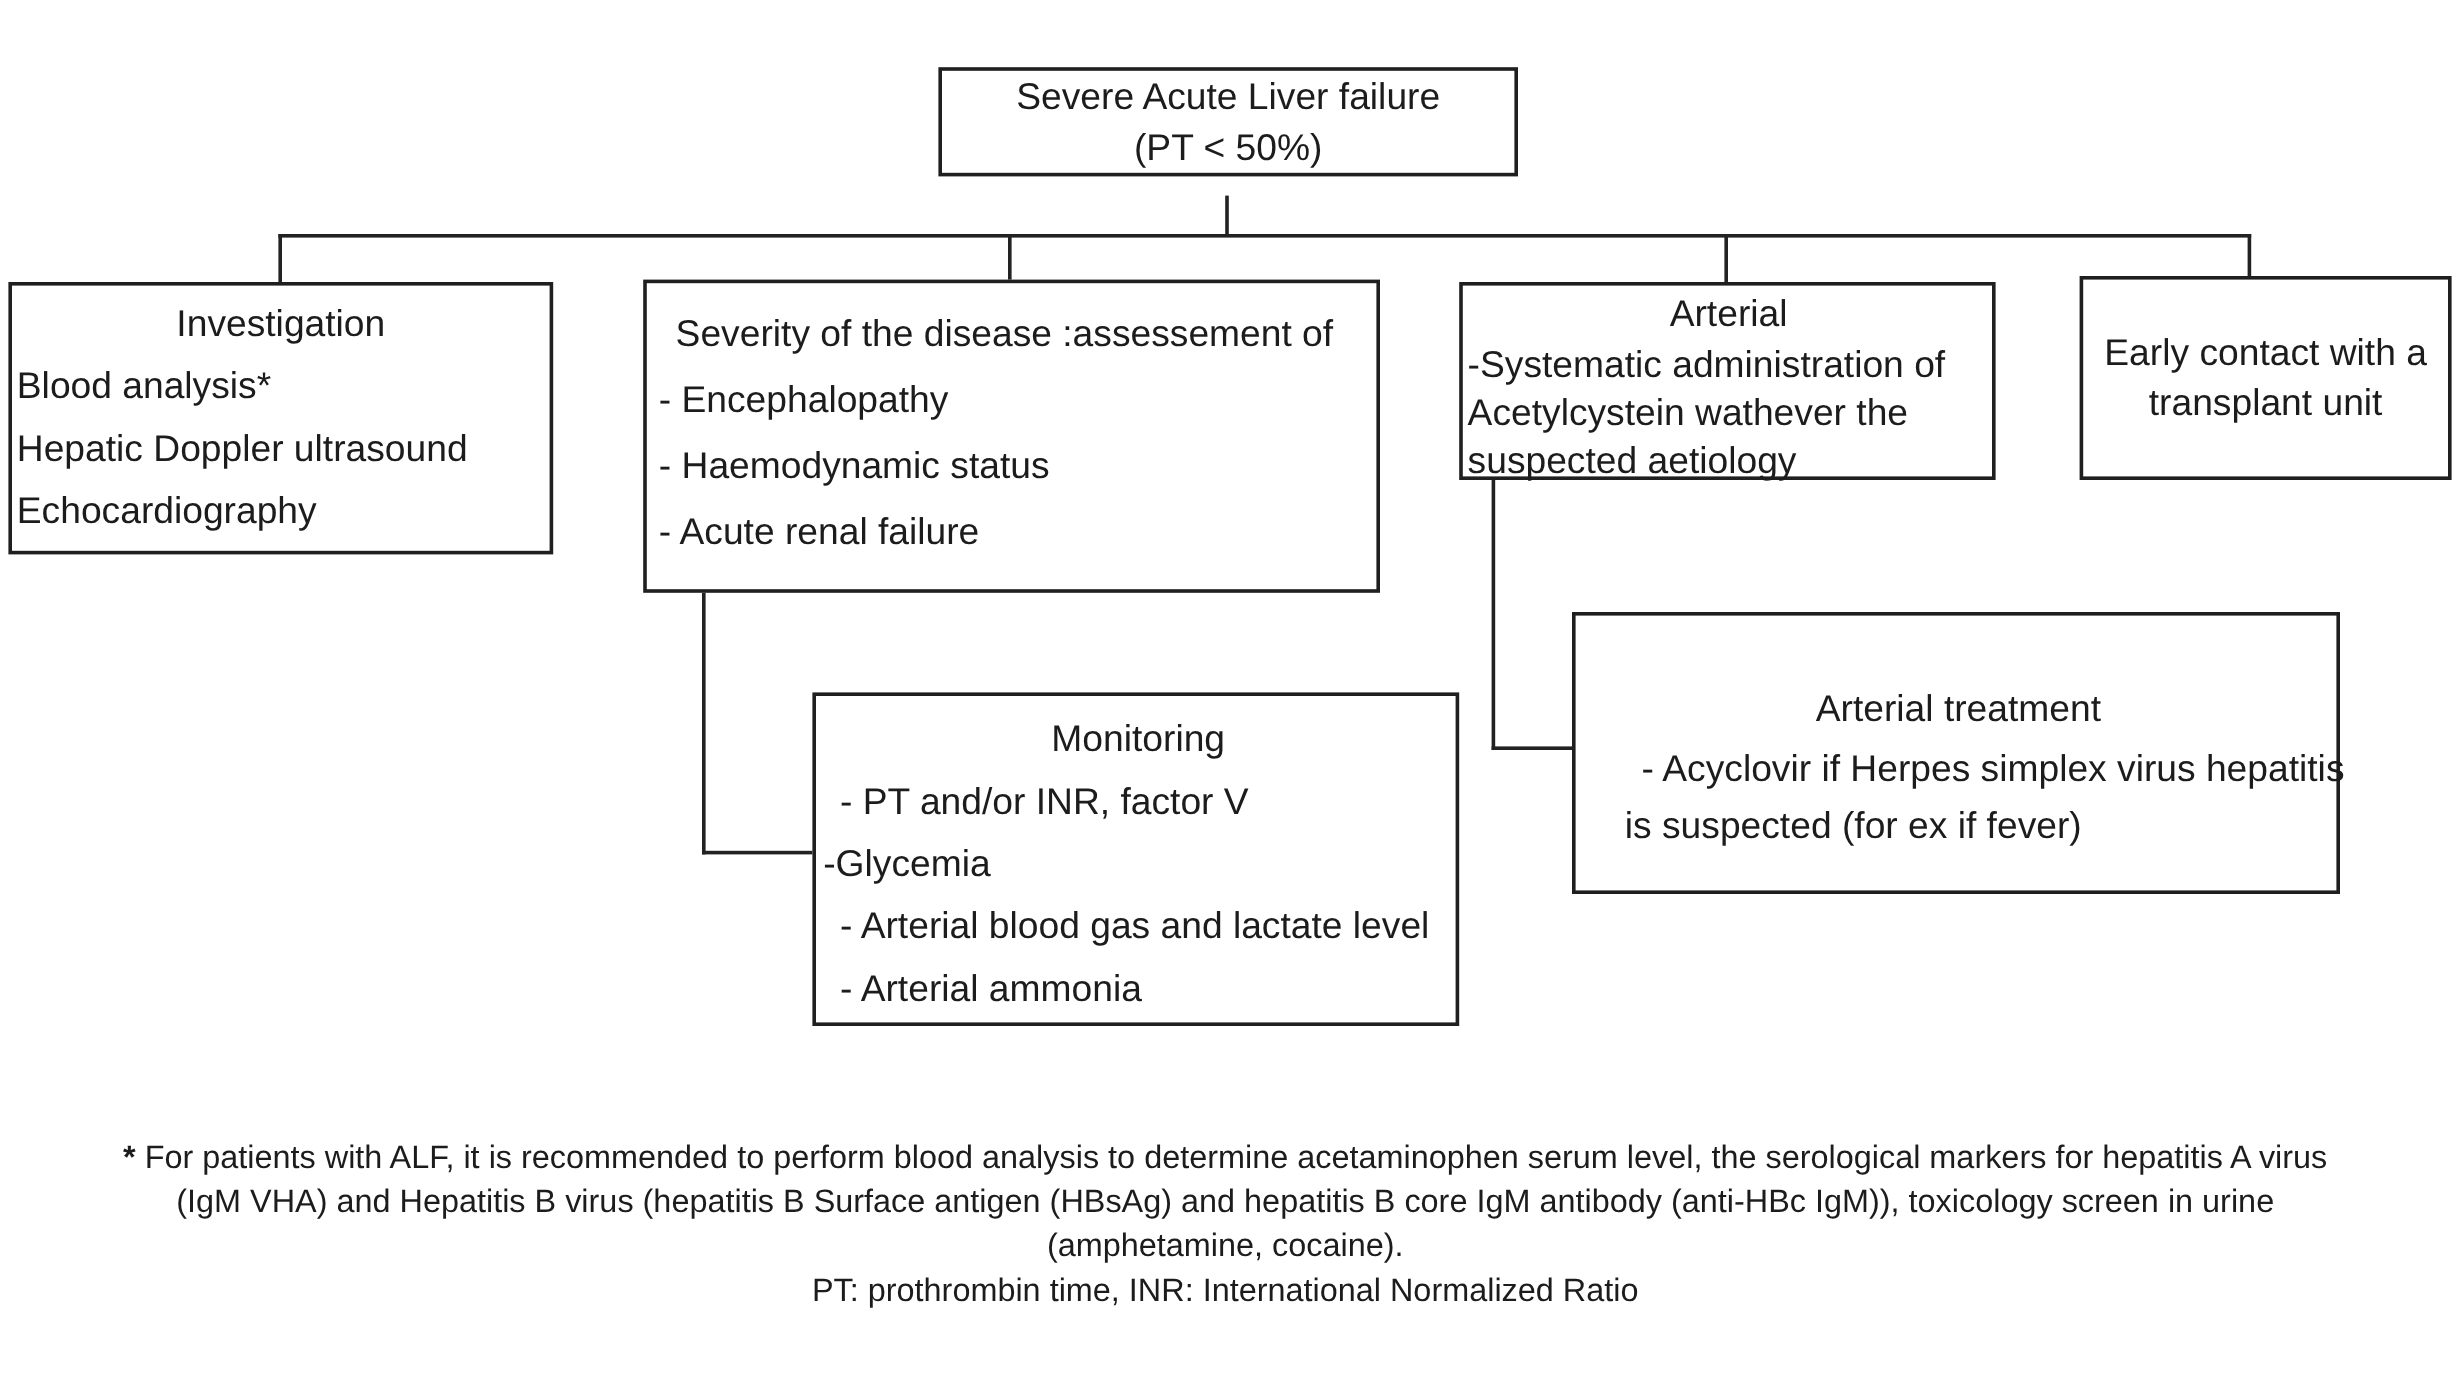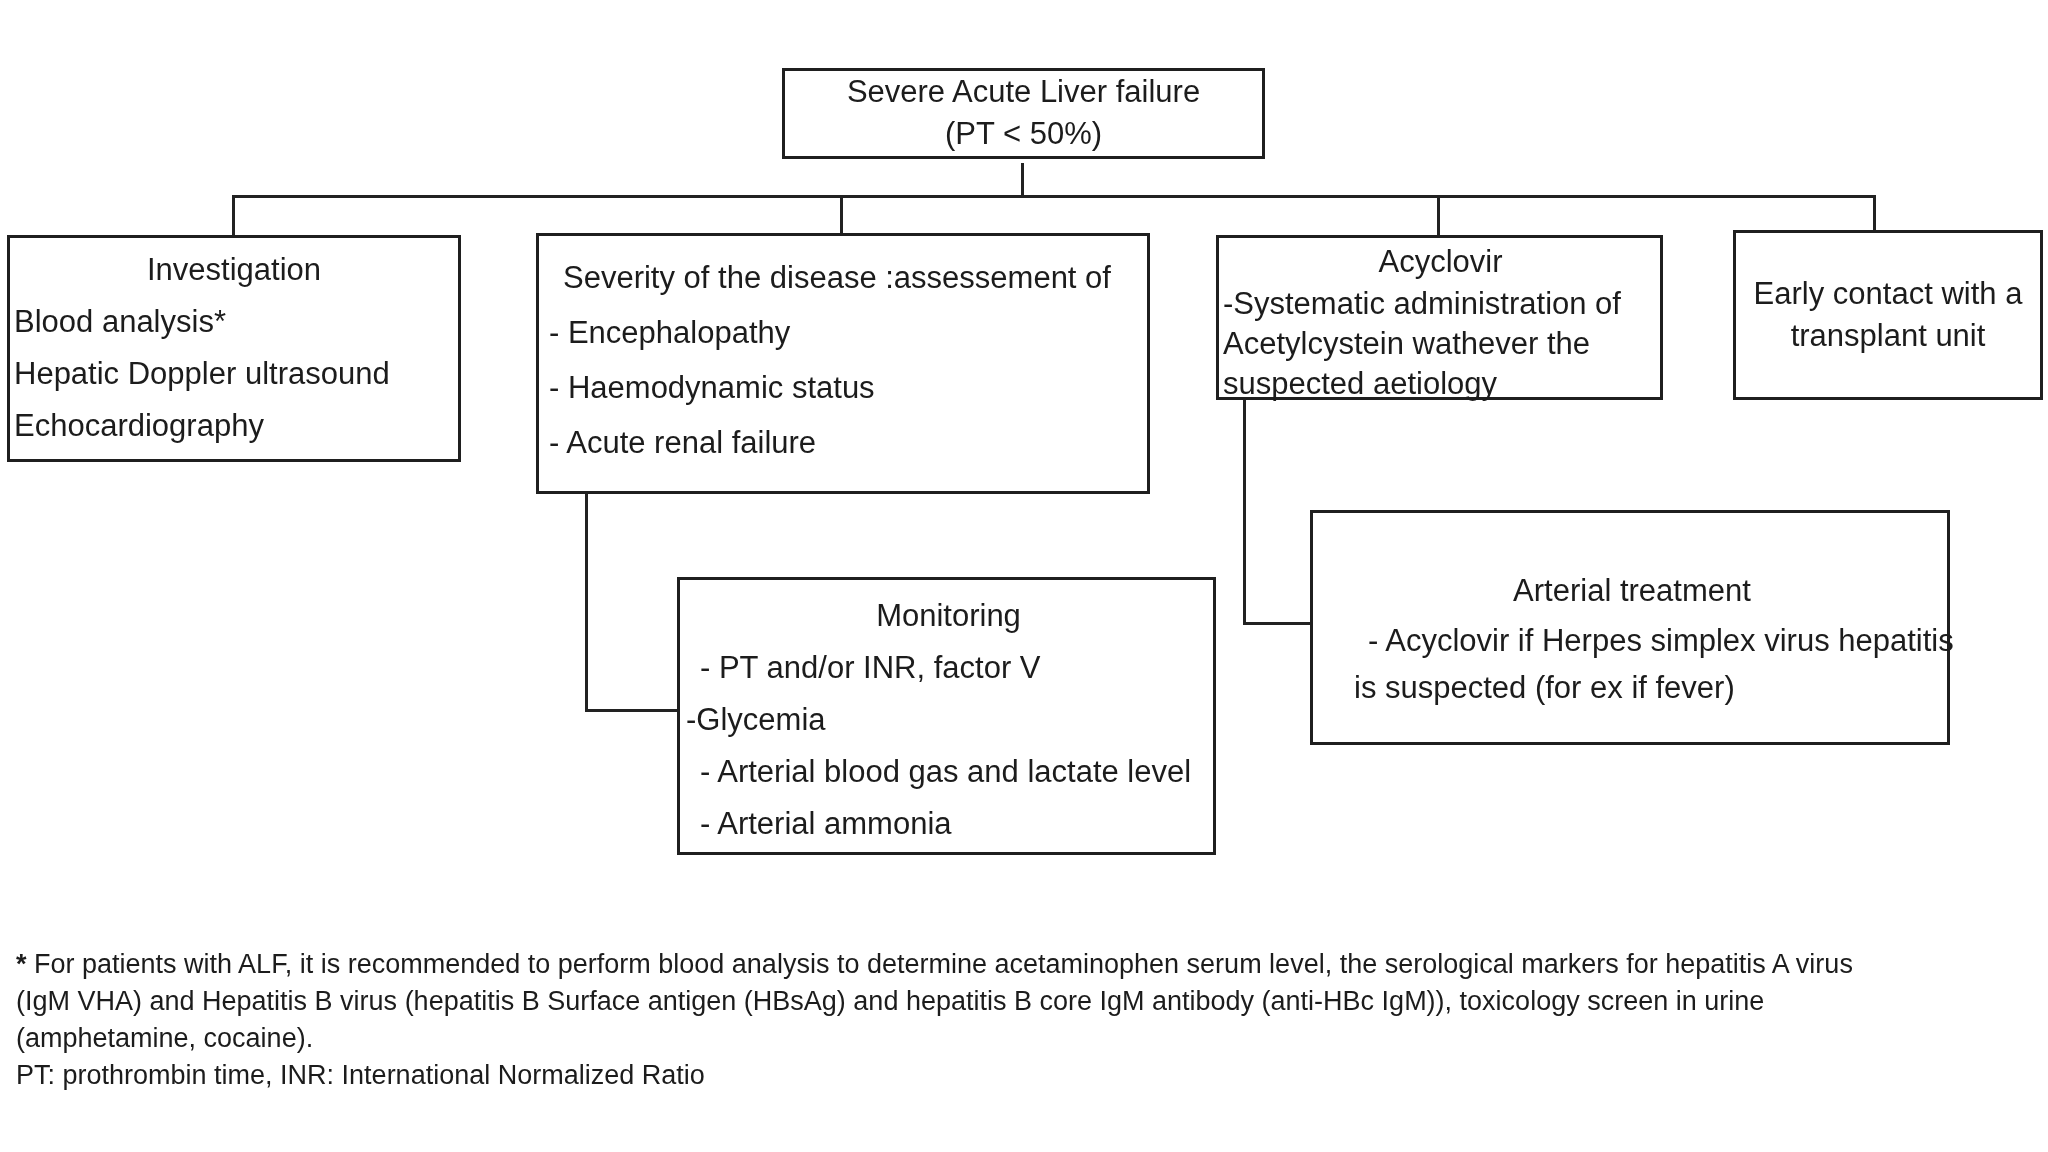--- a/index.html
+++ b/index.html
@@ -22,22 +22,22 @@
     background: #ffffff;
     box-sizing: border-box;
     font-size: 31px;
     line-height: 52px;
   }
   .line { white-space: nowrap; }
   .center { text-align: center; }
 
   
   #box-root {
-    left: 782px; top: 68px; width: 483px; height: 91px;
-    display: flex; flex-direction: column; 
+    left: 782px; top: 56px; width: 483px; height: 91px;
+    display: flex; flex-direction: column; justify-content: center;
     line-height: 42px;
   }
   #box-investigation {
     left: 7px; top: 235px; width: 454px; height: 227px;
     padding: 6px 4px 0 4px;
   }
   #box-severity {
     left: 536px; top: 233px; width: 614px; height: 261px;
     padding: 14px 4px 0 10px;
     line-height: 55px;
@@ -82,21 +82,21 @@
   #seg-treat-v     { left: 1243px; top: 398px; width: 3px;    height: 227px; }
   #seg-treat-h     { left: 1243px; top: 622px; width: 69px;   height: 3px;  }
 
   
   #footnote {
     position: absolute;
     left: 16px; top: 946px; width: 2010px;
     font-size: 27px;
     line-height: 37px;
   }
-  #footnote .fn-line { white-space: nowrap; }
+  #footnote .fn-line { white-space: nowrap; text-align: center; }
   .bold { font-weight: bold; }
 </style>
 </head>
 <body>
 
 <div id="canvas">
 
   <div class="seg" id="seg-root-stub"></div>
   <div class="seg" id="seg-main-h"></div>
   <div class="seg" id="seg-drop-inv"></div>
@@ -121,21 +121,21 @@
   </div>
 
   <div class="box" id="box-severity">
     <div class="line title">Severity of the disease :assessement of</div>
     <div class="line">- Encephalopathy</div>
     <div class="line">- Haemodynamic status</div>
     <div class="line">- Acute renal failure</div>
   </div>
 
   <div class="box" id="box-treatment">
-    <div class="line center title">Acyclovir</div>
+    <div class="line center title">Arterial</div>
     <div class="line body-line">-Systematic administration of</div>
     <div class="line body-line">Acetylcystein wathever the</div>
     <div class="line body-line">suspected aetiology</div>
   </div>
 
   <div class="box" id="box-transplant">
     <div class="line center">Early contact with a</div>
     <div class="line center">transplant unit</div>
   </div>
 

